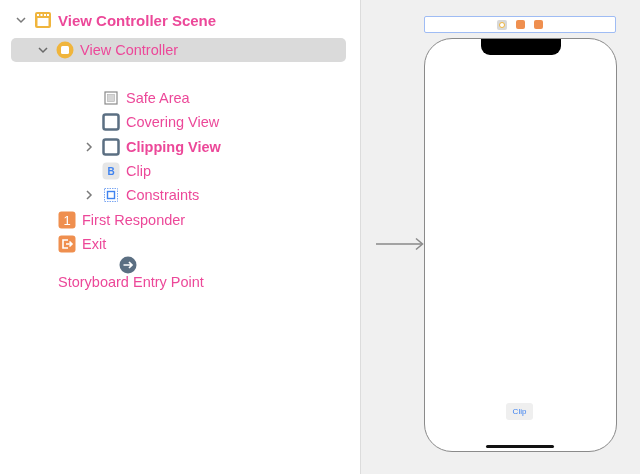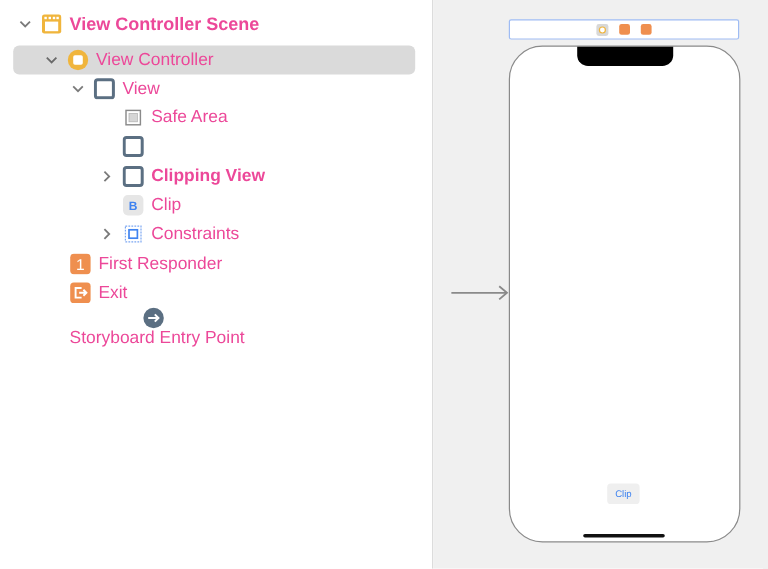--- a/index.html
+++ b/index.html
@@ -64,50 +64,38 @@
       </span>
     <span class="icon">
       <svg width="18" height="18" viewBox="0 0 18 18">
           <circle cx="9" cy="9" r="8.5" fill="#f0b53c"></circle>
           <rect x="5" y="5" width="8" height="8" rx="1.5" fill="#fff"></rect>
         </svg>
     </span>
     <span class="label">View Controller</span>
   </div>
 
-  <div class="row" style="top:62px; left:58px;">
-    <span class="chev">
-        <svg viewBox="0 0 10 10">
-          <path d="M1 3 L5 7 L9 3" fill="none" stroke="#7a7a7a" stroke-width="1.5"></path>
-        </svg>
-      </span>
-    <span class="icon">
-      <svg width="18" height="18" viewBox="0 0 18 18">
-          <rect x="1.5" y="1.5" width="15" height="15" rx="2" fill="#fff" stroke="#5b6f82" stroke-width="2.5"></rect>
-        </svg>
-    </span>
-    <span class="label">View</span>
-  </div>
 
   <div class="row" style="top:86px; left:102px;">
     <span class="icon">
       <svg width="18" height="18" viewBox="0 0 18 18">
           <rect x="3" y="3" width="12" height="12" fill="#fff" stroke="#8a8a8a" stroke-width="1.2"></rect>
           <rect x="5.5" y="5.5" width="7" height="7" fill="#d6d6d6" stroke="#b0b0b0" stroke-width="0.6"></rect>
         </svg>
     </span>
     <span class="label">Safe Area</span>
   </div>
 
   <div class="row" style="top:110px; left:102px;">
     <span class="icon">
       <svg width="18" height="18" viewBox="0 0 18 18">
           <rect x="1.5" y="1.5" width="15" height="15" rx="2" fill="#fff" stroke="#5b6f82" stroke-width="2.5"></rect>
         </svg>
     </span>
+    <span class="label">Covering View</span>
   </div>
 
   <div class="row" style="top:135px; left:82px;font-weight:bold;">
     <span class="chev">
         <svg viewBox="0 0 10 10">
           <path d="M3 1 L7 5 L3 9" fill="none" stroke="#7a7a7a" stroke-width="1.5"></path>
         </svg>
       </span>
     <span class="icon">
       <svg width="18" height="18" viewBox="0 0 18 18">

